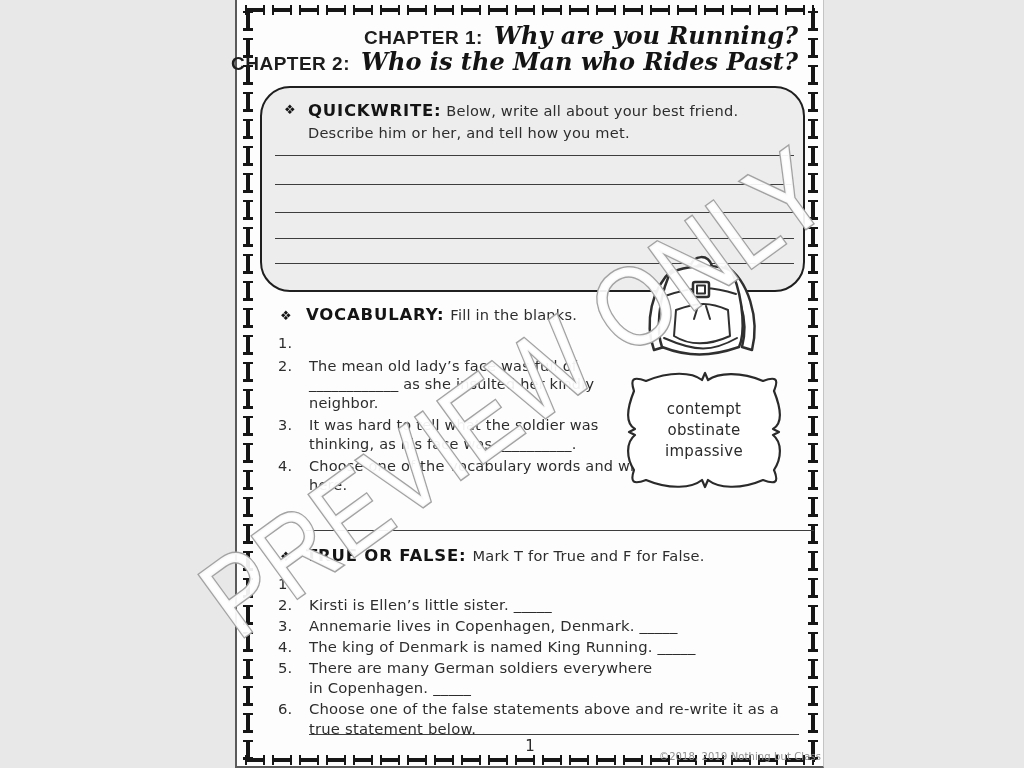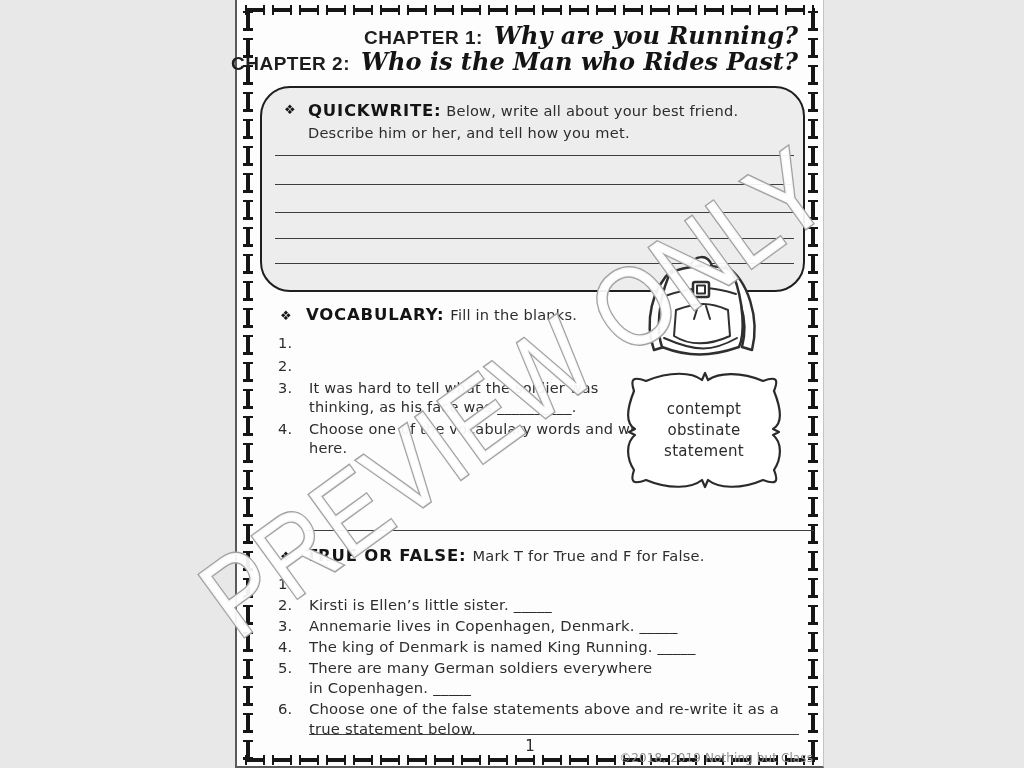--- a/index.html
+++ b/index.html
@@ -77,21 +77,21 @@
 
   
   .backpack { position:absolute; left:395px; top:240px; width:140px; height:122px; }
   .wordbox { position:absolute; left:383px; top:366px; width:168px; height:128px; }
   .wordbox .words {
     position:absolute; inset:0; display:flex; flex-direction:column; align-items:center; justify-content:center;
     font-size:15px; line-height:21px; letter-spacing:0.3px; color:#2b2b2b;
   }
 
   .page-number { position:absolute; left:0; width:100%; top:737px; text-align:center; font-size:15px; color:#2b2b2b; }
-  .page-copy { position:absolute; right:10px; top:751px; font-size:12px; color:#8f8f8f; letter-spacing:0.1px; }
+  .page-copy { position:absolute; right:2px; top:751px; font-size:10px; color:#8f8f8f; letter-spacing:0.1px; }
 
   .outside-copy { position:absolute; right:10px; top:772px; font-size:11px; color:#8b8b8b; }
 
   .watermark-svg { position:absolute; left:0; top:0; width:1024px; height:768px; pointer-events:none; z-index:50; }
 </style>
 </head>
 <body>
 
 <div class="canvas">
 
@@ -148,20 +148,21 @@
       <span class="sec-heading">VOCABULARY:</span>
       <span class="sec-prompt">Fill in the blanks.</span>
     </div>
 
     <div class="nlist vocab-list" style="top:334px;">
       <div class="nli">
         <span class="num">1.</span>
       </div>
       <div class="nli">
         <span class="num">2.</span>
+        <span class="txt mw352">The mean old lady’s face was full of ____________ as she insulted her kindly neighbor.</span>
       </div>
       <div class="nli">
         <span class="num">3.</span>
         <span class="txt mw352">It was hard to tell what the soldier was thinking, as his face was __________.</span>
       </div>
       <div class="nli">
         <span class="num">4.</span>
         <span class="txt">Choose one of the vocabulary words and write it in a sentence here.</span>
       </div>
     </div>
@@ -173,21 +174,21 @@
         <path d="M 26,15 C 13,10 10,13 14,25 C 6,45 6,58 15,63 L 9,66 L 15,69
                  C 6,76 6,92 14,104 C 10,116 13,119 26,114 C 50,124 72,122 82,114
                  L 85,121 L 88,114 C 98,122 120,124 143,114 C 156,119 159,116 154,104
                  C 162,92 162,76 153,69 L 159,66 L 153,63 C 162,58 162,45 154,25
                  C 159,13 156,10 143,15 C 120,5 98,7 88,14 L 85,7 L 82,14
                  C 72,6 50,5 26,15 Z" fill="#ffffff" stroke="#2a2a2a" stroke-width="2.2" stroke-linejoin="round"></path>
       </svg>
       <div class="words">
         <span>contempt</span>
         <span>obstinate</span>
-        <span>statement</span>
+        <span>impassive</span>
       </div>
     </div>
 
     <div class="sec-row" style="left:43px; top:546px;">
       <span class="bullet">❖</span>
       <span class="sec-heading">TRUE OR FALSE:</span>
       <span class="sec-prompt">Mark T for True and F for False.</span>
     </div>
 
     <div class="nlist tf-list" style="top:574px;">

